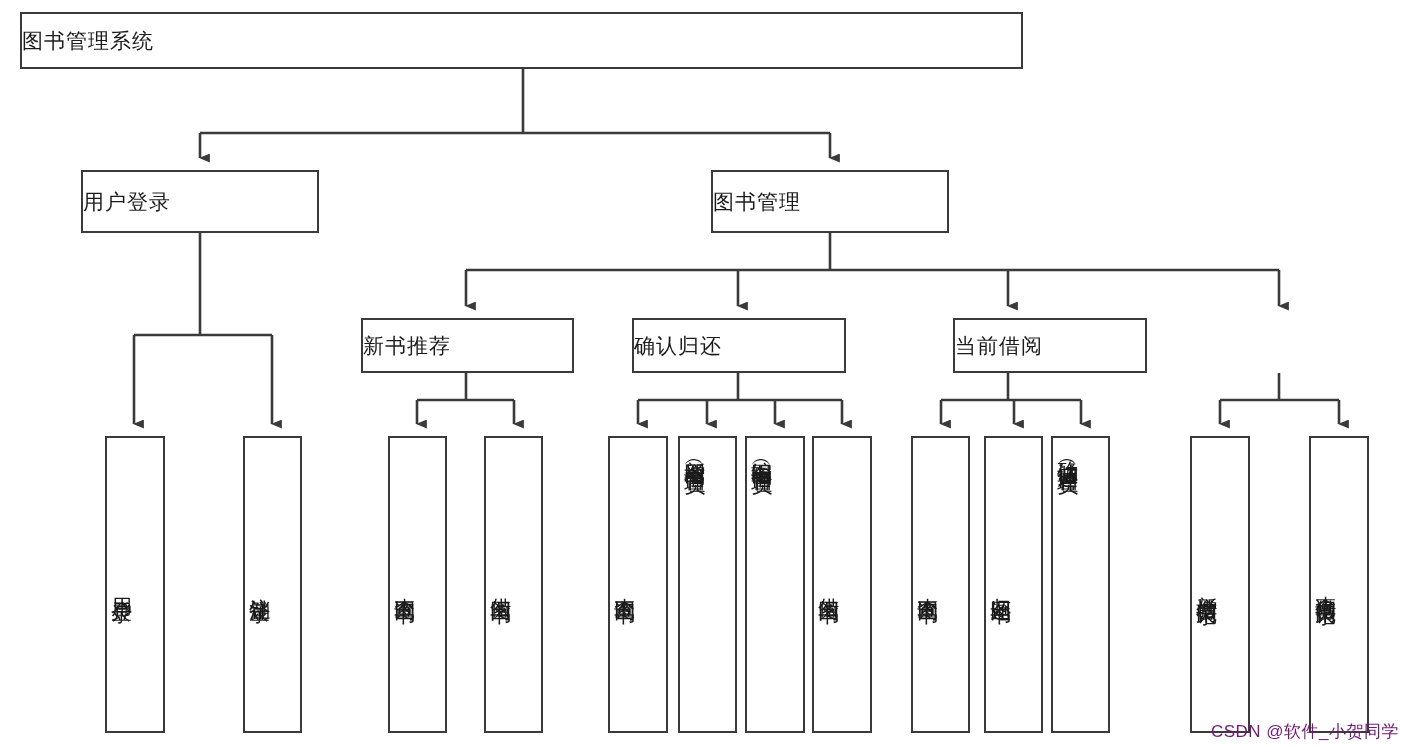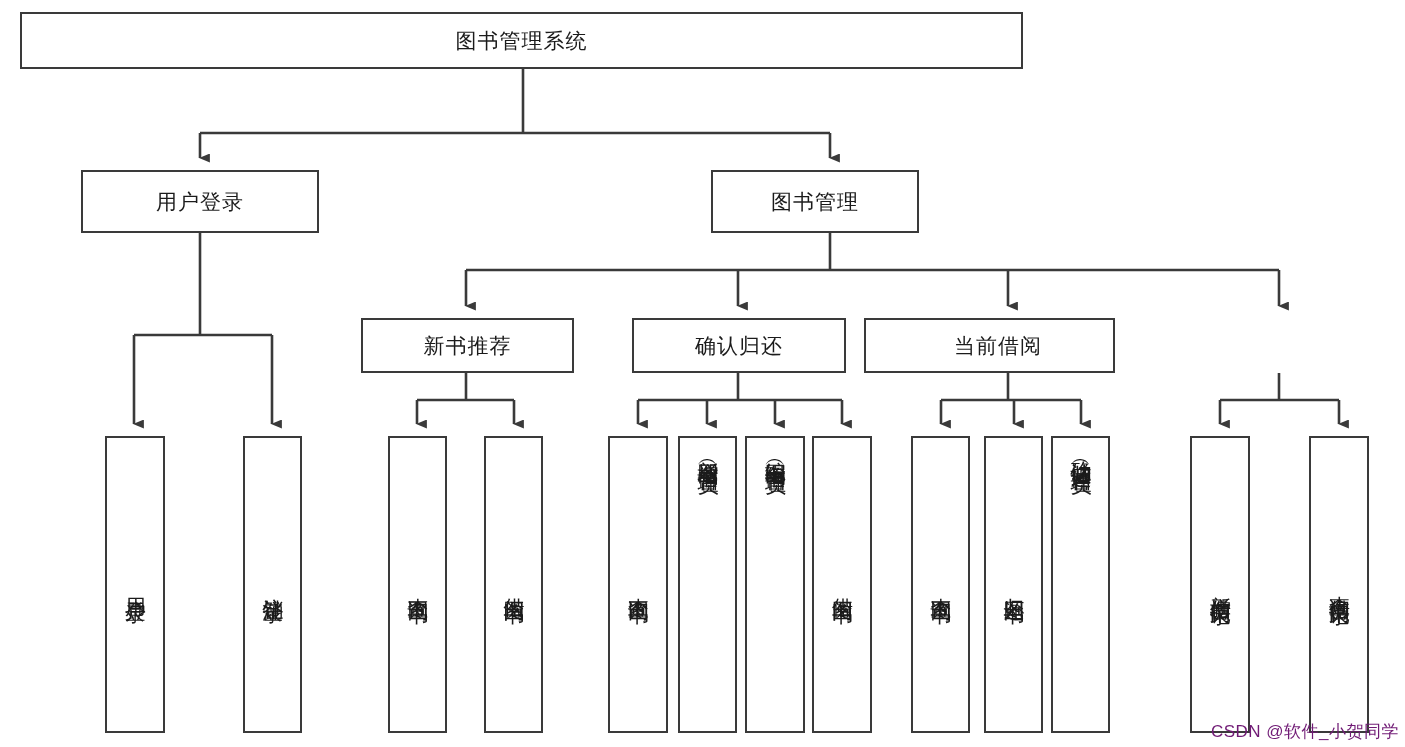--- a/index.html
+++ b/index.html
@@ -1,20 +1,20 @@
 <!DOCTYPE html>
 <html><head>
 <meta charset="utf-8">
 <style>
   html,body{margin:0;padding:0;background:#ffffff;}
   body{width:1405px;height:747px;font-family:"Liberation Sans","DejaVu Sans",sans-serif;}
   #diagram{position:relative;width:1405px;height:747px;overflow:hidden;background:#fff;}
   #wires{position:absolute;left:0;top:0;width:1405px;height:747px;}
   .node{position:absolute;box-sizing:border-box;border:2.5px solid #3a3a3a;background:#ffffff;
-        display:flex;align-items:center;justify-content:center;color:#1b1b1b;}
+        display:flex;align-items:center;color:#1b1b1b;}
   .node.h{font-size:21px;letter-spacing:1px;}
   .node.v{padding:6px 2px;}
   .vtext{writing-mode:vertical-rl;text-orientation:upright;font-size:21px;
          line-height:1.18;letter-spacing:2px;white-space:nowrap;color:#1b1b1b;}
   .node.v.top .vtext{align-self:flex-start;}
   .node.v.mid{align-items:center;}
   .watermark{position:absolute;right:6px;bottom:4px;font-size:17px;color:#701a75;
              letter-spacing:0.5px;white-space:nowrap;}
 </style>
 </head>
@@ -72,31 +72,31 @@
     </g>
   </svg>
 
   <div class="node h" style="left:20px;top:12px;width:1003px;height:57px;">
     <span>图书管理系统</span>
   </div>
 
   <div class="node h" style="left:81px;top:170px;width:238px;height:63px;">
     <span>用户登录</span>
   </div>
-  <div class="node h" style="left:711px;top:170px;width:208px;height:63px;">
+  <div class="node h" style="left:711px;top:170px;width:238px;height:63px;">
     <span>图书管理</span>
   </div>
 
   <div class="node h" style="left:361px;top:318px;width:213px;height:55px;">
     <span>新书推荐</span>
   </div>
   <div class="node h" style="left:632px;top:318px;width:214px;height:55px;">
     <span>确认归还</span>
   </div>
-  <div class="node h" style="left:864px;top:318px;width:251px;height:55px;padding-left:17px;">
+  <div class="node h" style="left:953px;top:318px;width:194px;height:55px;">
     <span>当前借阅</span>
   </div>
 
   <div class="node v mid" style="left:105px;top:436px;width:60px;height:297px;">
     <span class="vtext">用户登录</span>
   </div>
   <div class="node v mid" style="left:243px;top:436px;width:59px;height:297px;">
     <span class="vtext">注销登录</span>
   </div>
   <div class="node v mid" style="left:388px;top:436px;width:59px;height:297px;">

